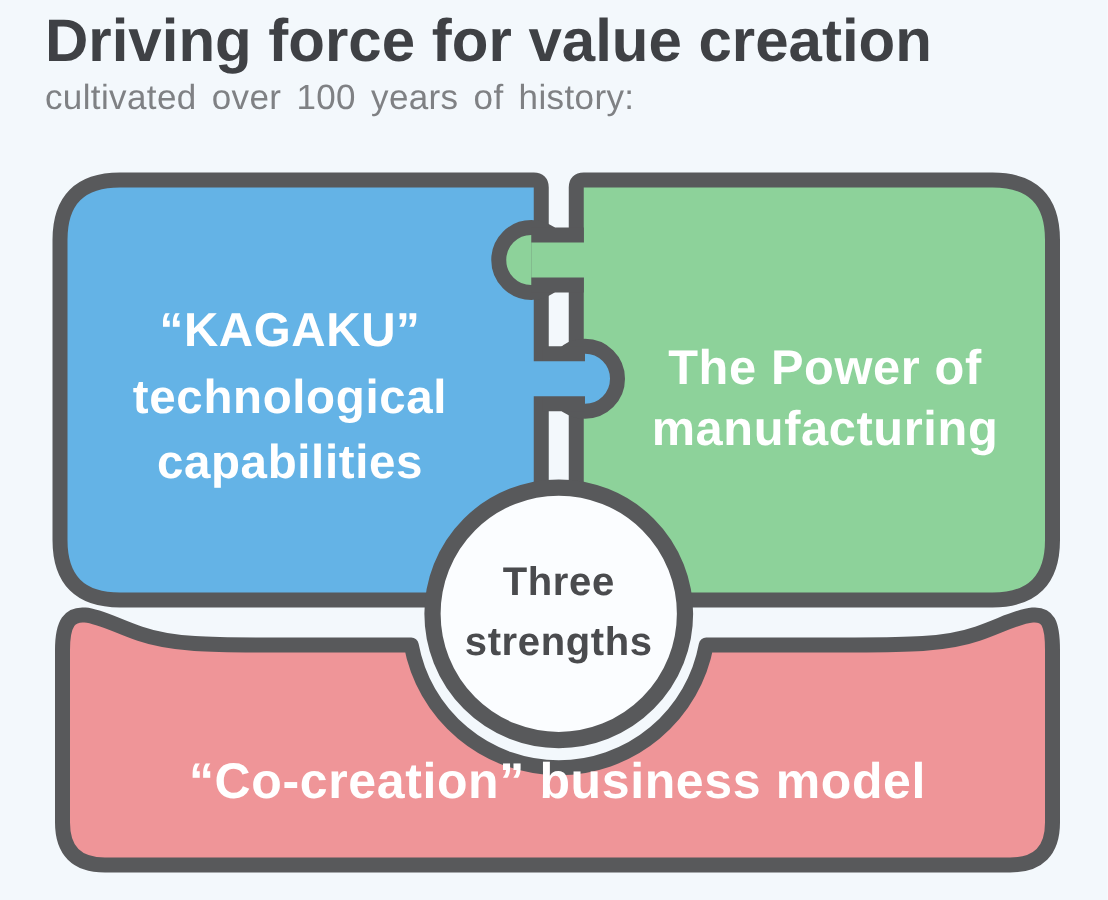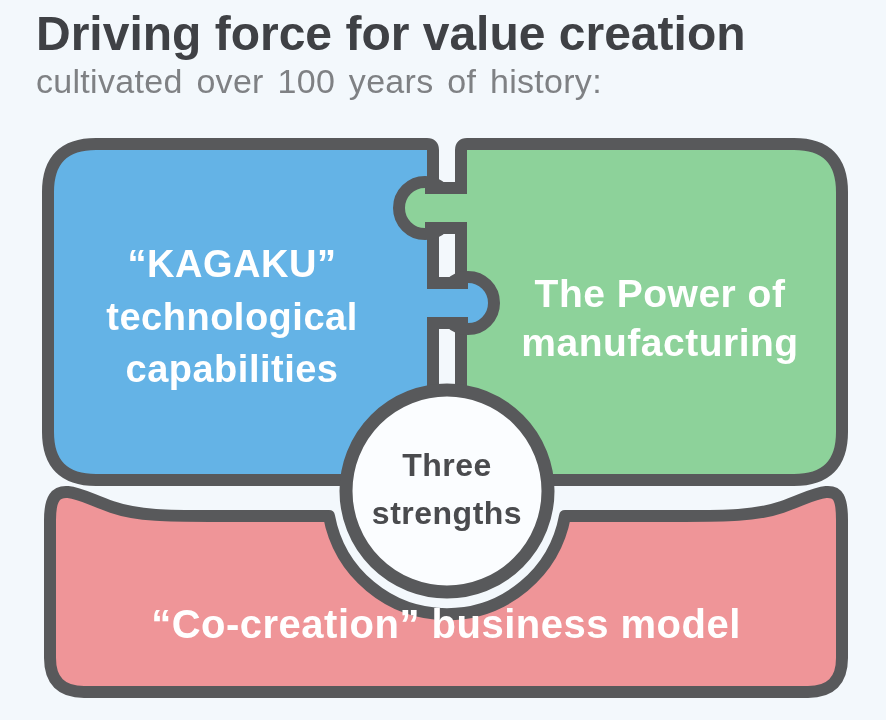--- a/index.html
+++ b/index.html
@@ -17,21 +17,21 @@
     margin: 0;
     font-size: 48px;
     line-height: 52px;
     font-weight: bold;
     color: #3f4145;
     letter-spacing: 0px;
     white-space: nowrap;
   }
   .header p {
     margin: 2px 0 0 0;
-    font-size: 34px;
+    font-size: 28px;
     color: #7f8184;
     letter-spacing: 0.3px;
     word-spacing: 4px;
     white-space: nowrap;
   }
   svg.diagram { position: absolute; left: 0; top: 0; }
   .piece-label {
     font-family: "Liberation Sans", sans-serif;
     font-weight: bold;
     letter-spacing: 0.5px;

